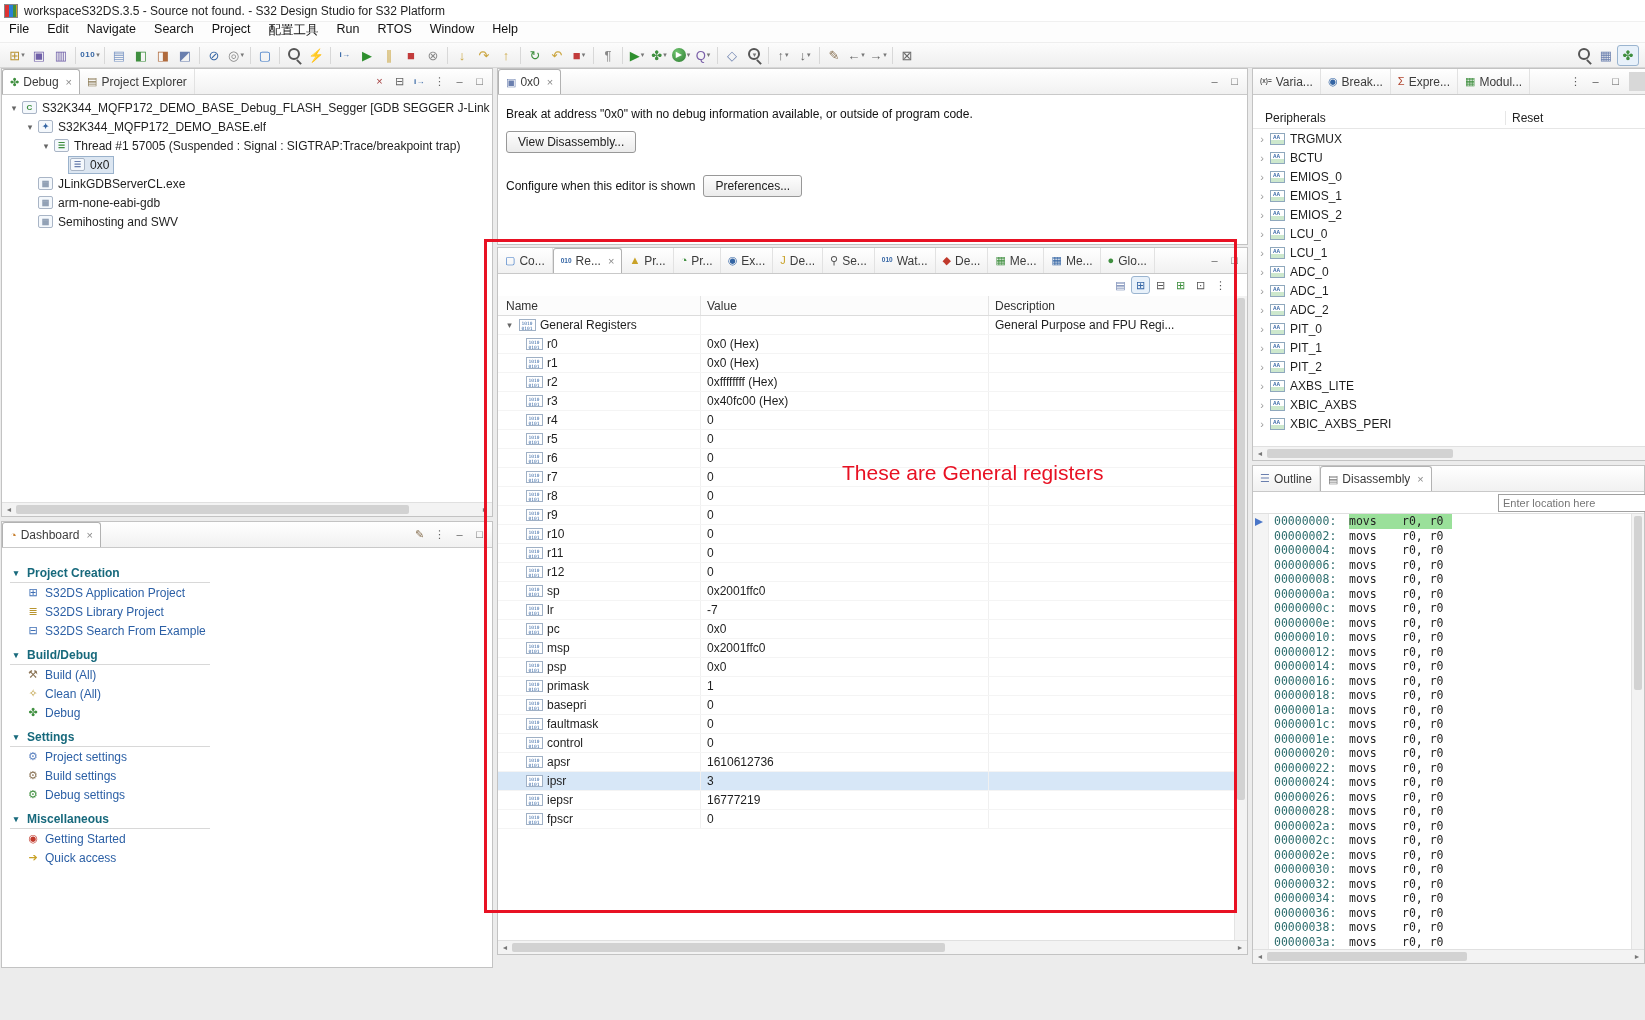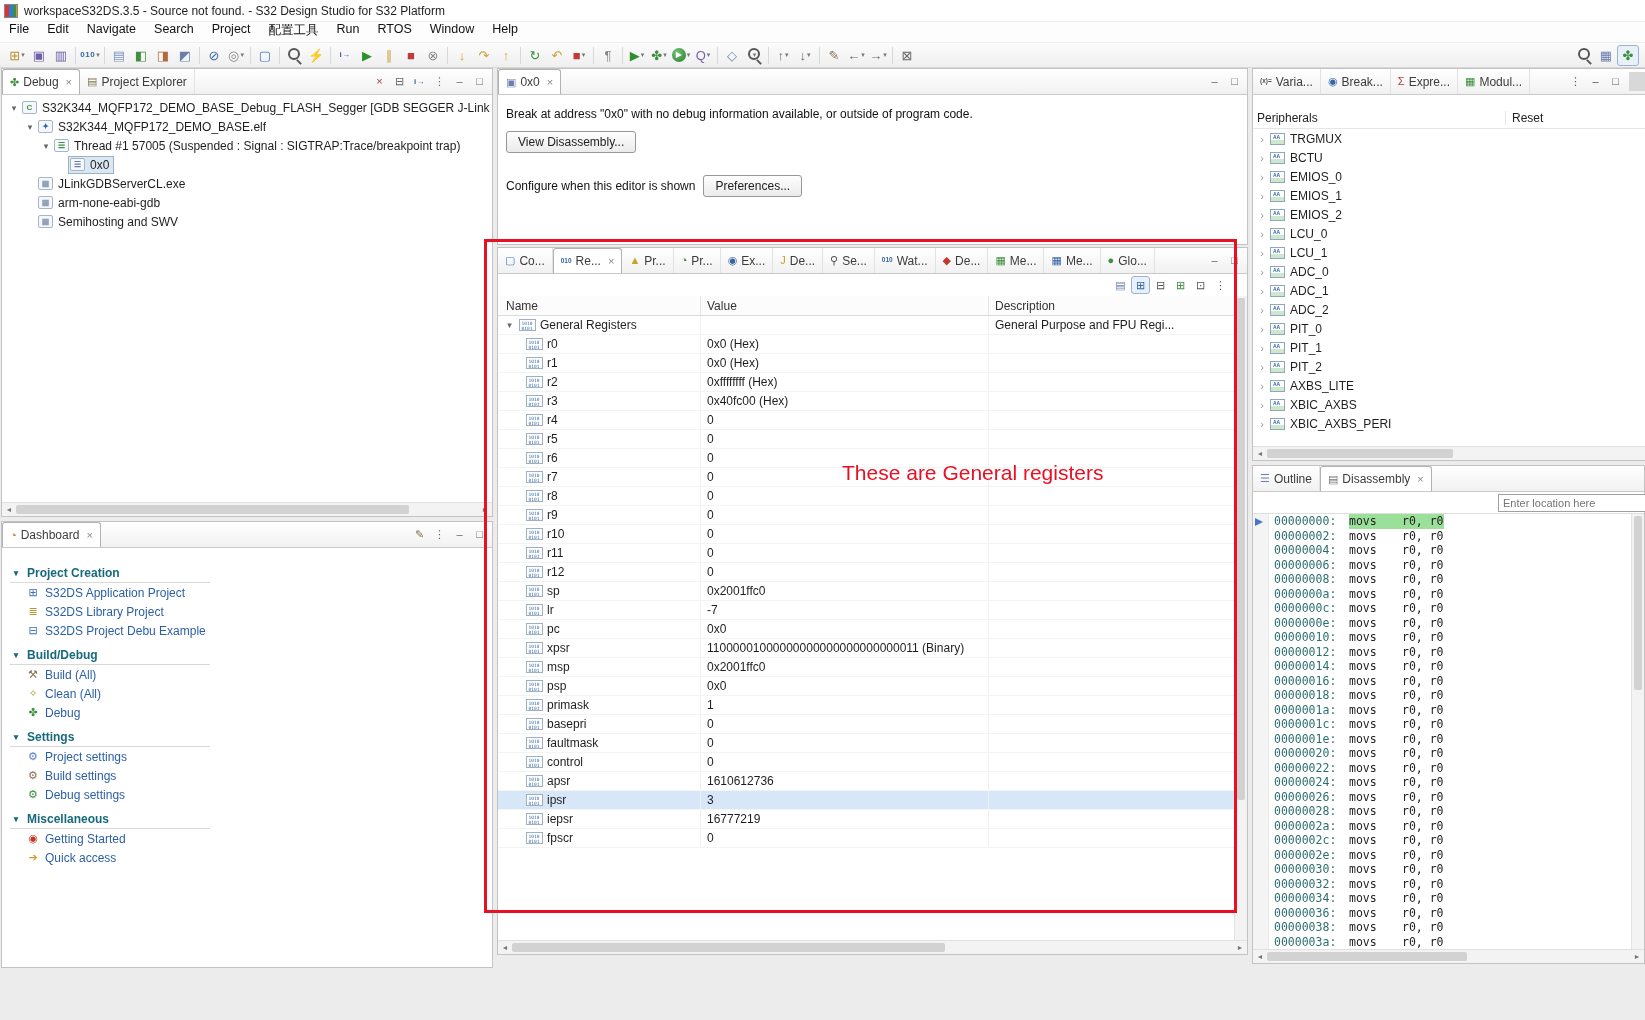--- a/index.html
+++ b/index.html
@@ -110,42 +110,42 @@
   .regico{width:17px;height:12px;border:1px solid #9fb0c5;background:#fff;flex:none;position:relative}
   .regico::before{content:"1010\A 0101";white-space:pre;font-family:"DejaVu Sans Mono",monospace;
     font-size:4.5px;line-height:5px;color:#3465a4;position:absolute;left:1.5px;top:0.5px}
   .c-val{width:288px;display:flex;align-items:center;padding-left:6px;border-right:1px solid #f0f0f0}
   .c-desc{flex:1;display:flex;align-items:center;padding-left:6px;white-space:nowrap;overflow:hidden}
   #registers-panel .vscroll{top:48px;bottom:14px}
 
   
   .pe-header{position:absolute;left:0;right:13px;top:38px;height:22px;display:flex;align-items:center;
     border-bottom:1px solid #e6e6e6;color:#222}
-  .pe-h-name{width:252px;padding-left:4px}
+  .pe-h-name{width:252px;padding-left:12px}
   .pe-h-reset{flex:1;border-left:1px solid #e6e6e6;padding-left:6px}
   .pe-rows{position:absolute;left:0;right:13px;top:60px;bottom:14px;overflow:hidden}
   .prow{display:flex;align-items:center;height:19px}
   .pexp{width:14px;text-align:center;color:#9a9a9a;font-size:11px;padding-left:4px;flex:none}
   .pico{width:15px;height:12px;border:1px solid #8fa8bd;margin:0 5px 0 3px;flex:none;position:relative;
     background:linear-gradient(#fff 0 6px,#cde8cd 6px 12px)}
   .pico::before{content:"AA";position:absolute;top:0;left:2px;font-size:5px;line-height:6px;
     color:#3465a4;font-weight:bold}
   #vars-panel .vscroll{top:26px;bottom:14px}
 
   
   .loc-row{position:absolute;left:0;right:0;top:26px;height:22px;border-bottom:1px solid #e0e0e0;background:#fff}
   .loc-input{position:absolute;left:245px;top:2px;width:170px;height:18px;border:1px solid #a0a0a0;
     font-size:11px;padding:0 4px;color:#555;font-family:"Liberation Sans",sans-serif}
   .listing{position:absolute;left:0;right:13px;top:48px;bottom:14px;overflow:hidden;
     font-family:"DejaVu Sans Mono",monospace;font-size:11.5px;color:#222}
   .listing::before{content:"";position:absolute;left:0;top:0;bottom:0;width:15px;background:#f4f4f4;
     border-right:1px solid #e9e9e9}
   .drow{display:flex;height:14.5px;line-height:14.5px;padding-left:21px;position:relative;white-space:pre}
   .daddr{color:var(--address-teal,#2e6e6e);width:75px;flex:none}
-  .dinsgrp{display:flex;}
+  .dinsgrp{display:flex;padding-right:8px}
   .dins{width:53px}
   .drow.current .dinsgrp{background:var(--current-line-green,#9ae09a)}
   .dmark{position:absolute;left:2px;top:3.5px;width:0;height:0;border-left:8px solid #4a76c8;
     border-top:4px solid transparent;border-bottom:4px solid transparent}
   #disasm-panel .vscroll{top:48px;bottom:14px}
 
   
   #red-box{position:absolute;left:484px;top:239px;width:753px;height:674px;
     border:3px solid var(--annotation-red,#e81123);z-index:50;pointer-events:none}
   #annotation{position:absolute;left:842px;top:461px;font-size:21px;z-index:51;
@@ -483,21 +483,21 @@
         <div class="dashrow link" style="--ic: #3f6fb5;">
           <span class="glyph">⊞</span>
           <span class="dlabel">S32DS Application Project</span>
         </div>
         <div class="dashrow link" style="--ic: #b8952f;">
           <span class="glyph">≣</span>
           <span class="dlabel">S32DS Library Project</span>
         </div>
         <div class="dashrow link" style="--ic: #3f6fb5;">
           <span class="glyph">⊟</span>
-          <span class="dlabel">S32DS Project Debu Example</span>
+          <span class="dlabel">S32DS Search From Example</span>
         </div>
         <div class="dashrow header">
           <span class="expander">▾</span>
           <span class="dlabel">Build/Debug</span>
         </div>
         <div class="dashrow link" style="--ic: #8a7355;">
           <span class="glyph">⚒</span>
           <span class="dlabel">Build  (All)</span>
         </div>
         <div class="dashrow link" style="--ic: #b8952f;">
@@ -783,28 +783,20 @@
           </span>
           <span class="c-val">-7</span>
           <span class="c-desc"></span>
         </div>
         <div class="rrow">
           <span class="c-name">
             <span class="regico"></span>
             <span class="rname">pc</span>
           </span>
           <span class="c-val">0x0</span>
-          <span class="c-desc"></span>
-        </div>
-        <div class="rrow">
-          <span class="c-name">
-            <span class="regico"></span>
-            <span class="rname">xpsr</span>
-          </span>
-          <span class="c-val">11000001000000000000000000000011 (Binary)</span>
           <span class="c-desc"></span>
         </div>
         <div class="rrow">
           <span class="c-name">
             <span class="regico"></span>
             <span class="rname">msp</span>
           </span>
           <span class="c-val">0x2001ffc0</span>
           <span class="c-desc"></span>
         </div>

